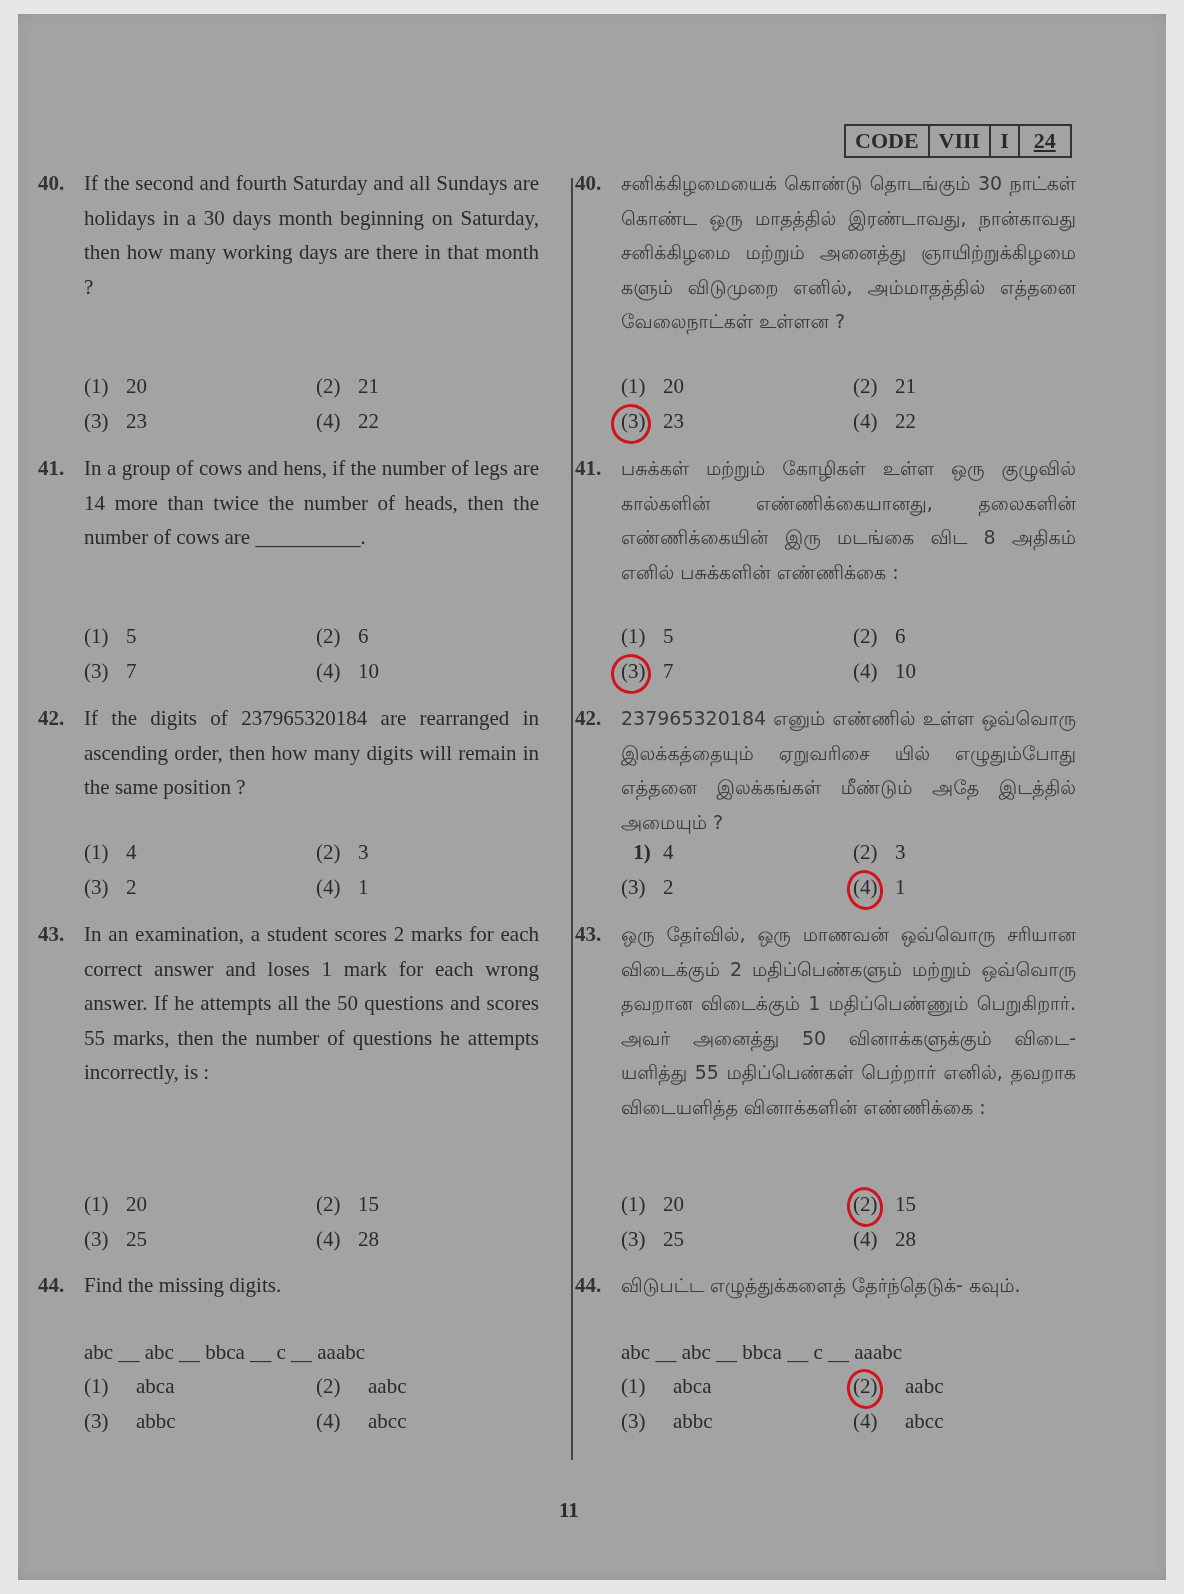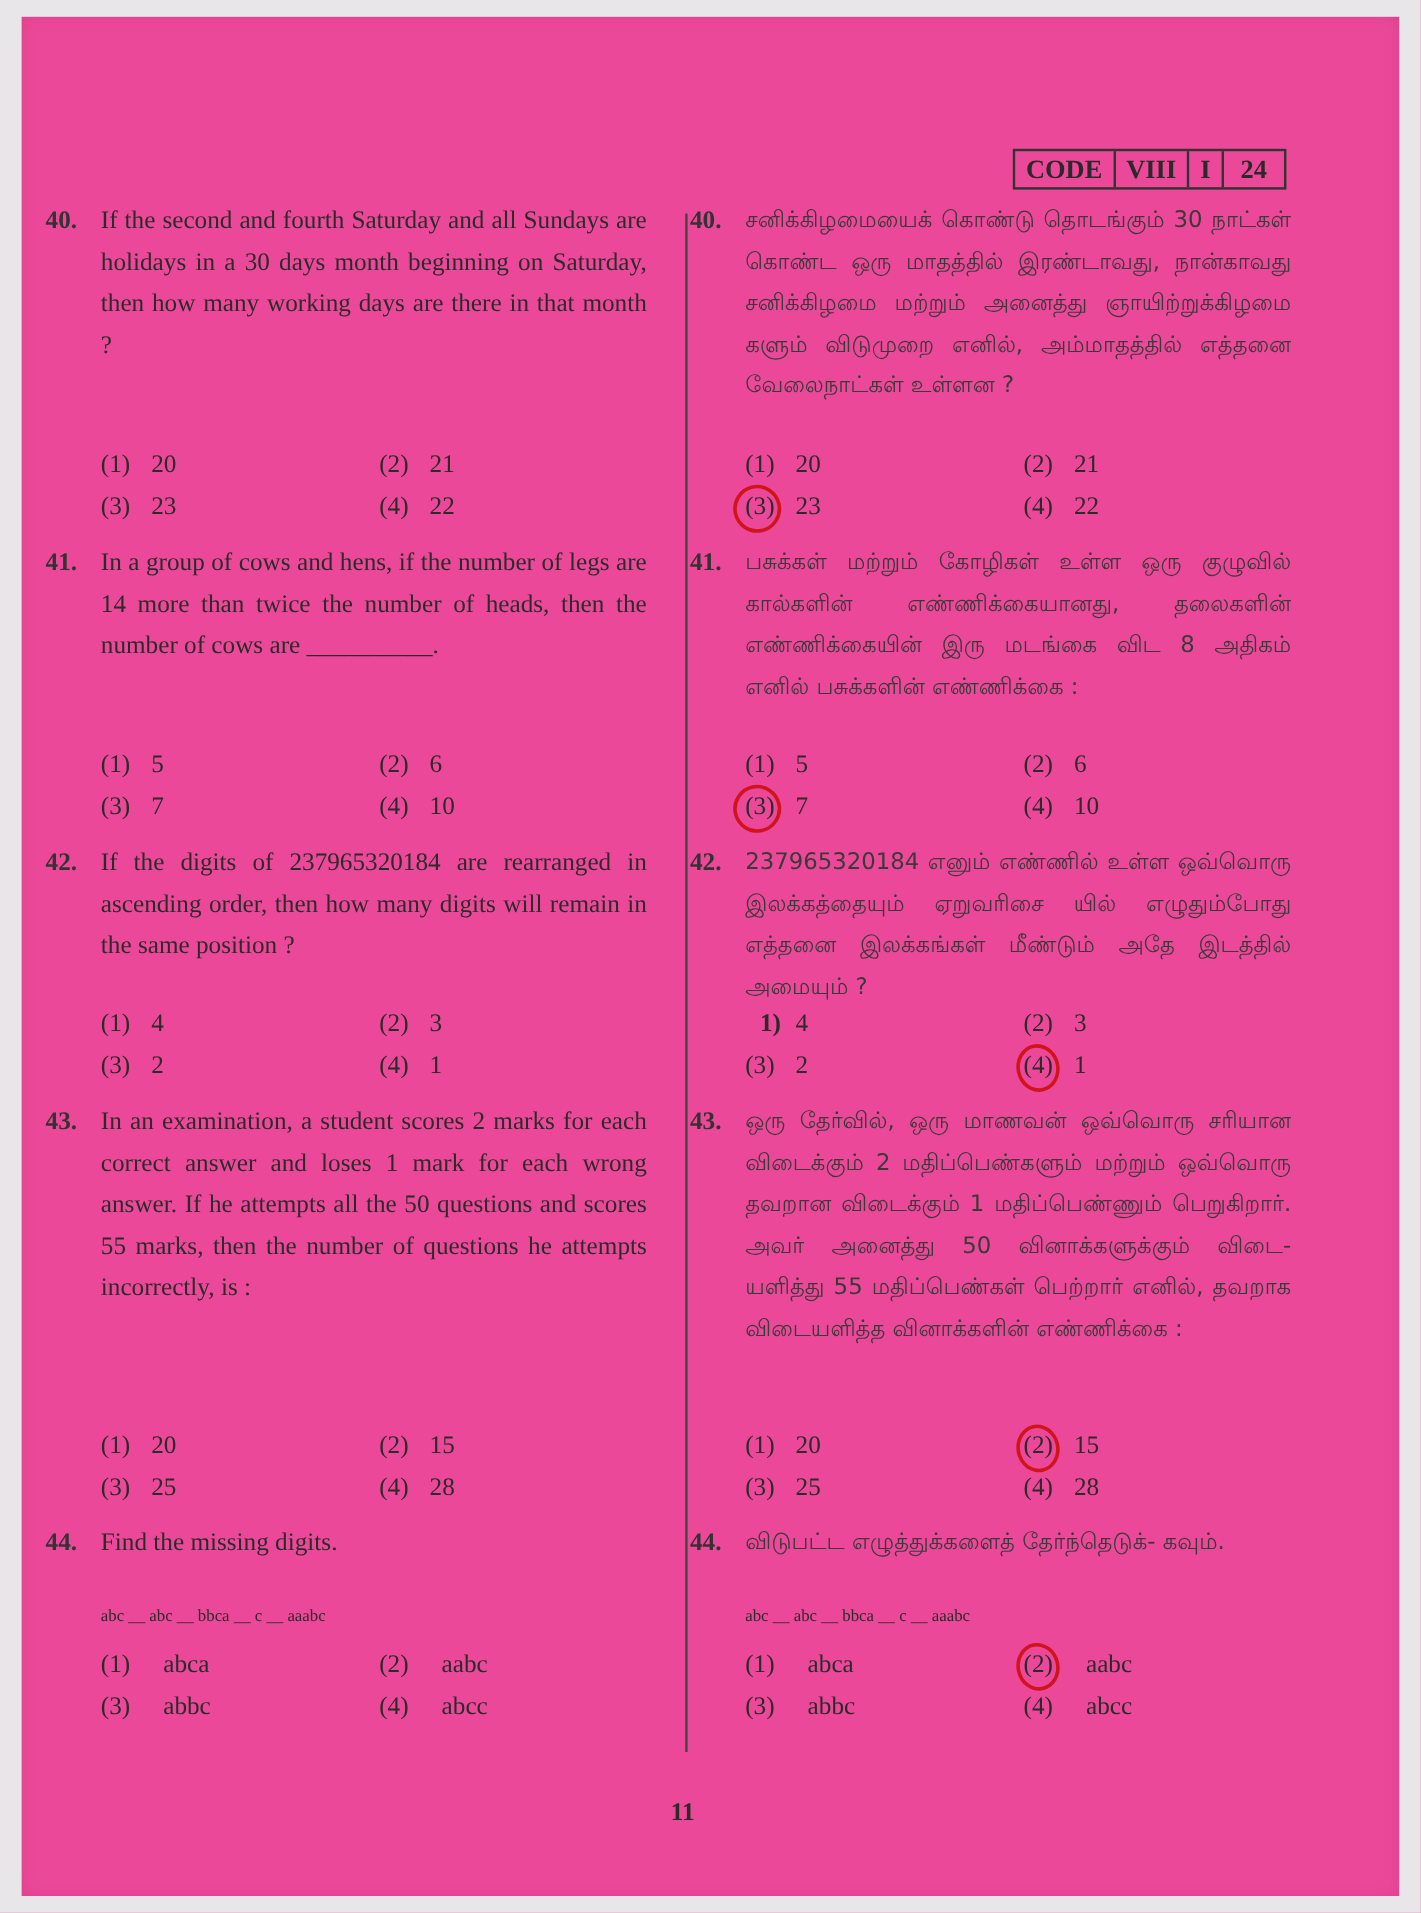--- a/index.html
+++ b/index.html
@@ -6,32 +6,32 @@
   body {
     width: 1184px; height: 1594px;
     background: #e9e6ea;
     position: relative;
     overflow: hidden;
     font-family: "Liberation Serif", "DejaVu Serif", serif;
     color: #2b2b2b;
   }
   .page {
     position: absolute; left: 18px; top: 14px; width: 1148px; height: 1566px;
-    background: #ec4899;
+    background: #a3a3a3;
     box-shadow: 0 0 14px rgba(0,0,0,0.08) inset;
   }
   .code-box {
     position: absolute; left: 826px; top: 110px;
     display: flex; border: 2px solid #333; height: 30px;
     font-weight: bold; font-size: 22px; color: #2a2a2a;
   }
   .code-box span {
     padding: 0 9px; line-height: 30px; border-right: 2px solid #333;
   }
-  .code-box span:last-child { border-right: none; padding: 0 14px; }
+  .code-box span:last-child { border-right: none; padding: 0 14px; text-decoration: underline; }
 
   .divider {
     position: absolute; left: 553px; top: 164px; width: 2px; height: 1282px; background: #444;
   }
 
   .q {
     position: absolute;
     font-size: 21px; line-height: 34.6px;
   }
   .q .num {
@@ -48,21 +48,21 @@
   .opts { position: absolute; left: 58px; width: 460px; font-size: 21px; }
   .opt { position: absolute; white-space: nowrap; }
   .opt .lbl { display: inline-block; width: 42px; position: relative; }
   .opt .val { display: inline-block; }
   .circle {
     position: absolute; left: -10px; top: -5px; width: 40px; height: 40px;
     border: 3px solid #d0141c; border-radius: 50%;
     transform: rotate(-12deg);
     box-sizing: border-box;
   }
-  .seq { position: absolute; font-size: 14px; white-space: nowrap; }
+  .seq { position: absolute; font-size: 21px; white-space: nowrap; }
   .page-num {
     position: absolute; left: 541px; top: 1484px; font-weight: bold; font-size: 21px;
   }
 </style>
 </head>
 <body>
 
 <div class="page">
 
   <div class="code-box">

